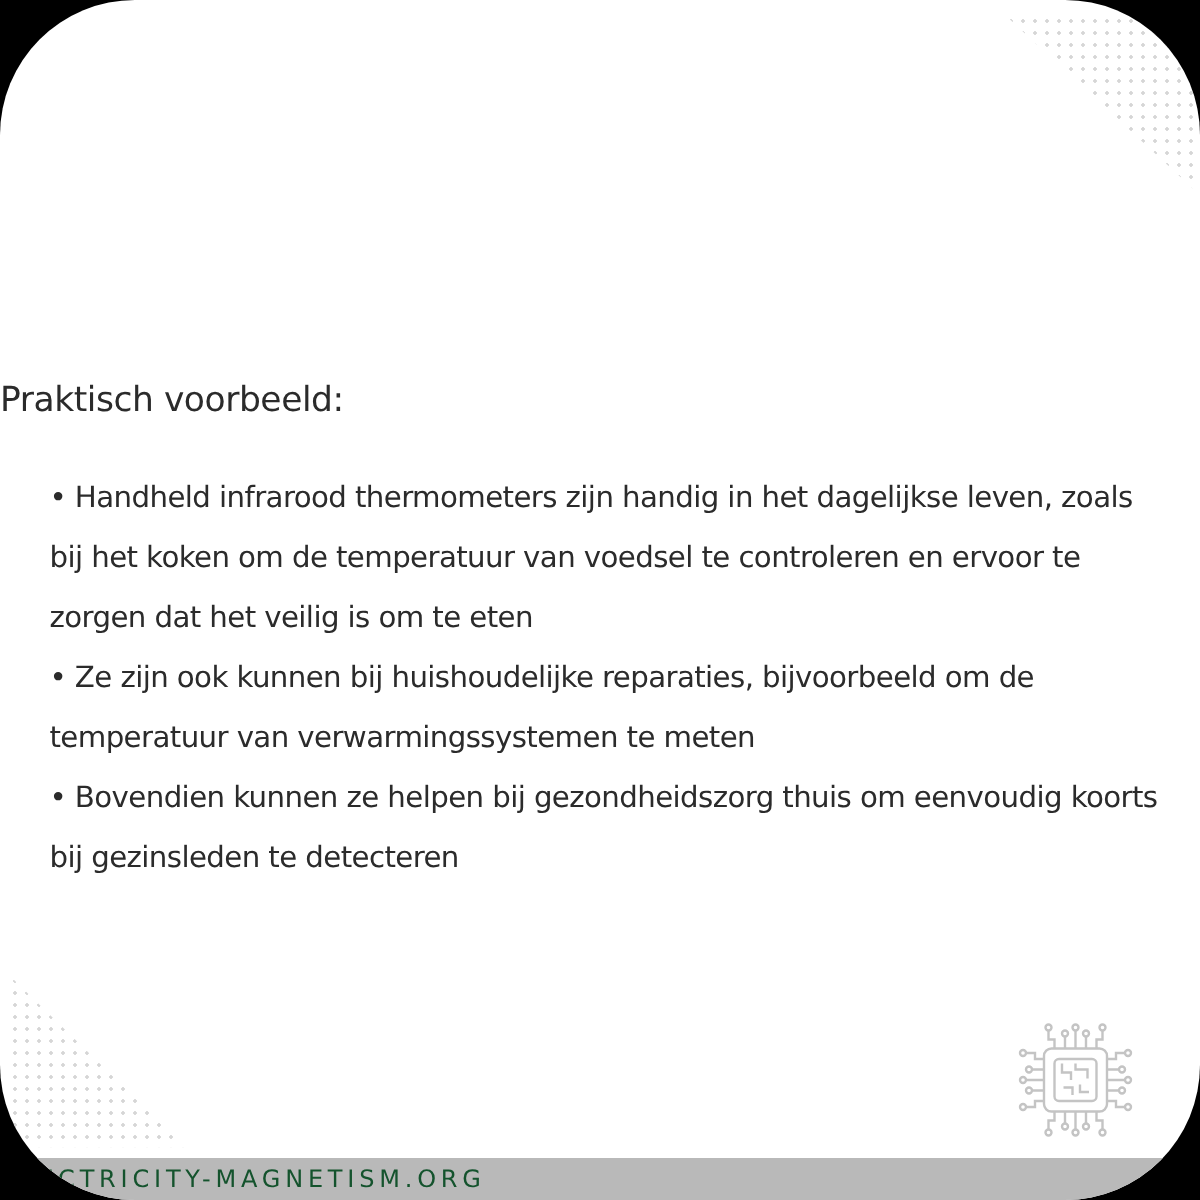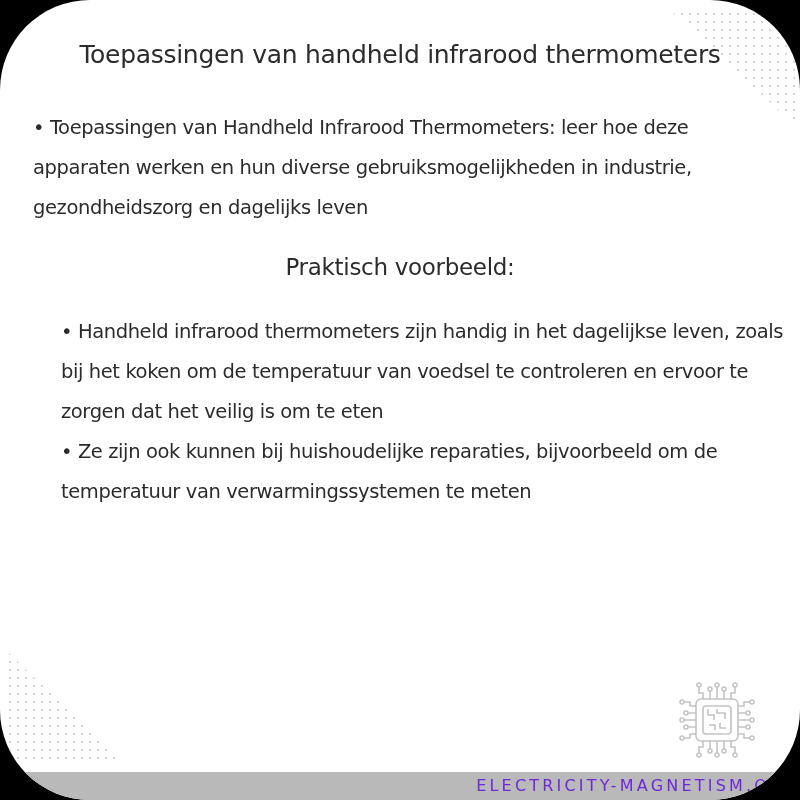--- a/index.html
+++ b/index.html
@@ -25,52 +25,51 @@
     font-family: "DejaVu Sans", sans-serif; font-size: 25px; color: #2b2b2b;
     letter-spacing: -0.3px;
   }
   .para {
     position: absolute; left: 33px; width: 740px;
     font-family: "DejaVu Sans", sans-serif; font-size: 19.5px; line-height: 40px;
     color: #2b2b2b; letter-spacing: -0.4px;
   }
   .intro { top: 108px; }
   .subheading {
-    position: absolute; left: 0; top: 254px; width: 800px; text-align: center;
+    position: absolute; left: 0; top: 254px; width: 800px; text-align: left;
     font-family: "DejaVu Sans", sans-serif; font-size: 23px; color: #2b2b2b;
     letter-spacing: -0.3px;
   }
-  .examples { top: 312px; margin-left: 28px; }
+  .examples { top: 312px; }
   .examples div { margin: 0; }
   .chip {
     position: absolute; left: 672px; top: 675px; width: 90px; height: 90px;
   }
   .footer {
     position: absolute; left: 0; top: 772px; width: 800px; height: 28px;
-    background: #b9b9b9; text-align: right;
+    background: #b9b9b9; text-align: left;
     font-family: "DejaVu Sans", sans-serif; font-size: 16px; line-height: 28px;
-    color: #6d28d9; letter-spacing: 3.2px;
+    color: #14532d; letter-spacing: 3.2px;
   }
 </style>
 </head>
 <body>
 
 <div class="card">
   <div class="dots-tr"></div>
   <div class="dots-bl"></div>
 
-  <div class="title">Toepassingen van handheld infrarood thermometers</div>
 
-  <div class="para intro">• Toepassingen van Handheld Infrarood Thermometers: leer hoe deze apparaten werken en hun diverse gebruiksmogelijkheden in industrie, gezondheidszorg en dagelijks leven</div>
 
   <div class="subheading">Praktisch voorbeeld:</div>
 
   <div class="para examples">
     <div>• Handheld infrarood thermometers zijn handig in het dagelijkse leven, zoals bij het koken om de temperatuur van voedsel te controleren en ervoor te zorgen dat het veilig is om te eten</div>
     <div>• Ze zijn ook kunnen bij huishoudelijke reparaties, bijvoorbeeld om de temperatuur van verwarmingssystemen te meten</div>
+    <div>• Bovendien kunnen ze helpen bij gezondheidszorg thuis om eenvoudig koorts bij gezinsleden te detecteren</div>
   </div>
 
   <div class="chip">
     <svg width="90" height="90" viewBox="0 0 90 90" fill="none" stroke="#c4c4c4" stroke-width="1.6">
       <rect x="24" y="24" width="42" height="42" rx="5"></rect>
       <rect x="31" y="31" width="28" height="28" rx="3"></rect>
       <path d="M36 34 v6 h6 v5 M45 34 v4 h8 v6 M37 50 h6 v5 M48 48 v5 h6"></path>
 
       <path d="M31 24 v-6 h-4 v-6 M38 24 v-8 M45 24 v-12 M52 24 v-8 M59 24 v-6 h4 v-6"></path>
       <circle cx="27" cy="10" r="2"></circle>

